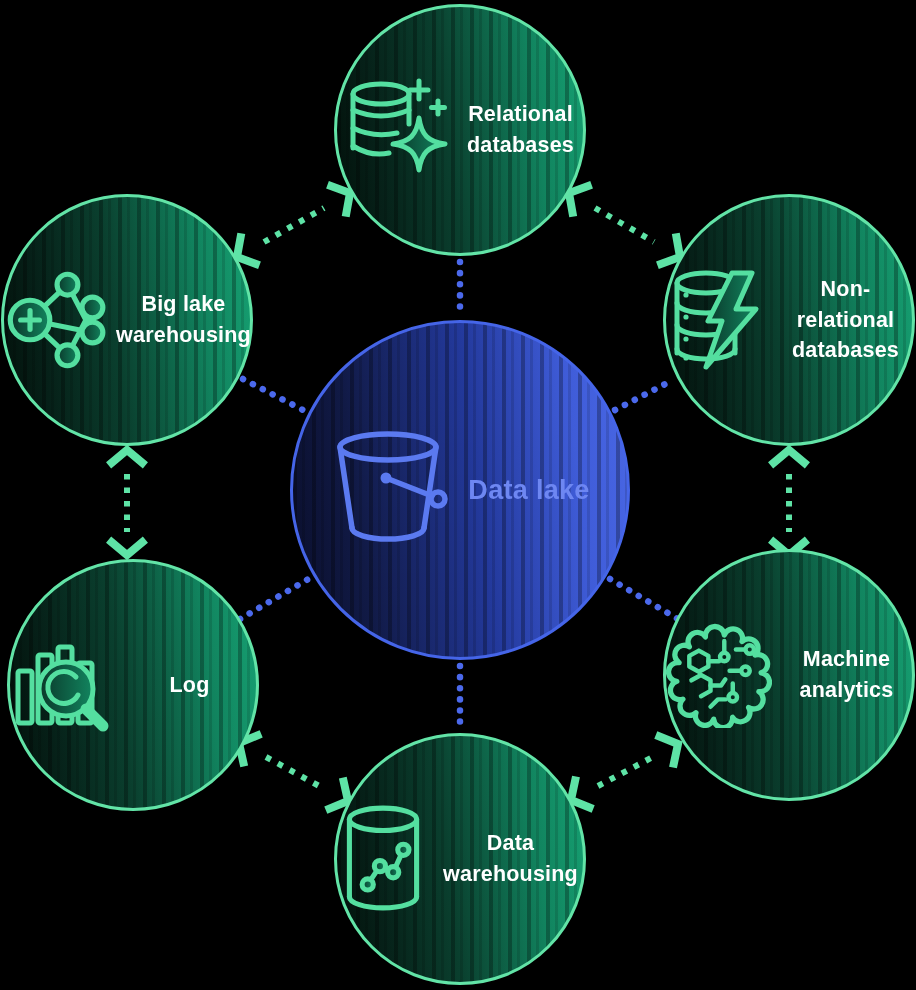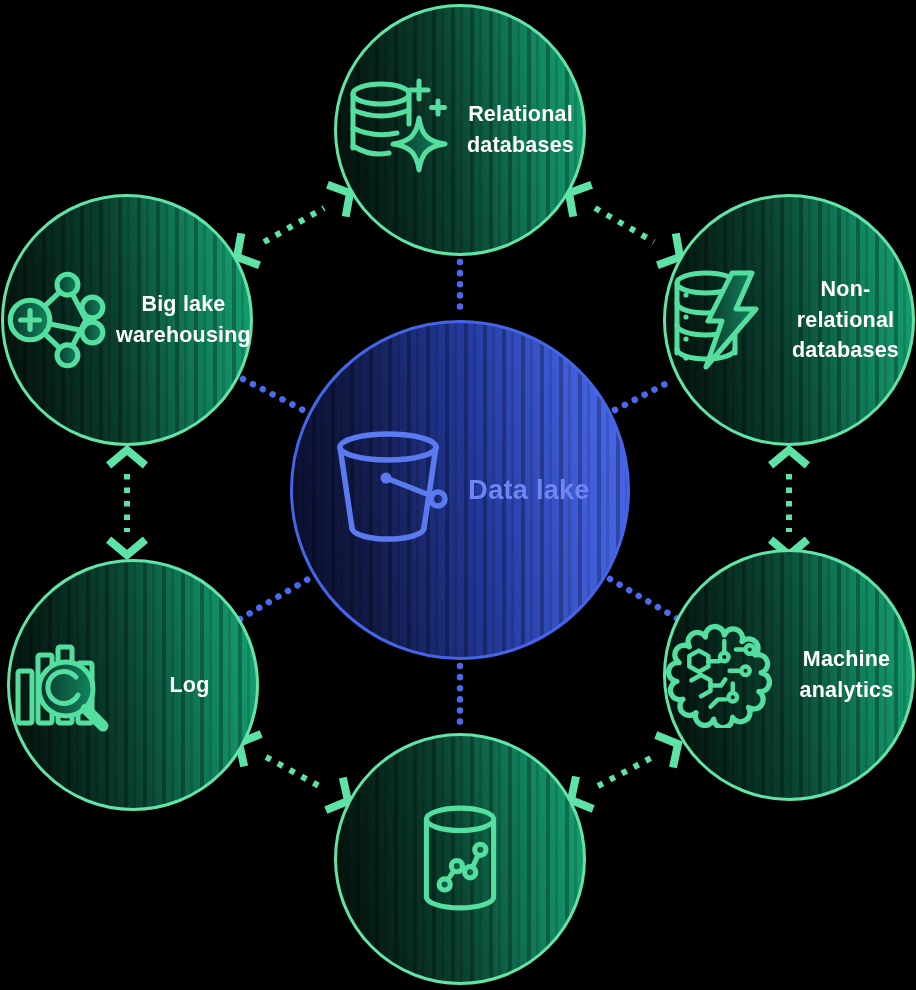--- a/index.html
+++ b/index.html
@@ -186,20 +186,24 @@
         <path d="M12,16 L12,92"></path>
         <path d="M78,16 L78,92"></path>
         <path d="M12,92 A33,11 0 0 0 78,92"></path>
         <path d="M30,80 L42,62 L55,68 L65,46"></path>
         <circle cx="30" cy="80" r="5.5" fill="url(#g-wh)"></circle>
         <circle cx="42" cy="62" r="5.5" fill="url(#g-wh)"></circle>
         <circle cx="55" cy="68" r="5.5" fill="url(#g-wh)"></circle>
         <circle cx="65" cy="46" r="5.5" fill="url(#g-wh)"></circle>
       </svg>
     </span>
+    <span class="node-label">
+      <span class="line">Data</span>
+      <span class="line">warehousing</span>
+    </span>
   </div>
 
   <div class="node" style="left:7px;top:559px;">
     <span class="icon">
       <svg width="104" height="100" viewBox="0 0 104 100" fill="none" stroke="#54dfa0" stroke-width="5" stroke-linecap="round" stroke-linejoin="round">
         <defs>
           <linearGradient id="g-log" x1="0" y1="0" x2="1" y2="0">
             <stop offset="0" stop-color="#0a382a"></stop>
               <stop offset="1" stop-color="#12855f"></stop>
           </linearGradient>

